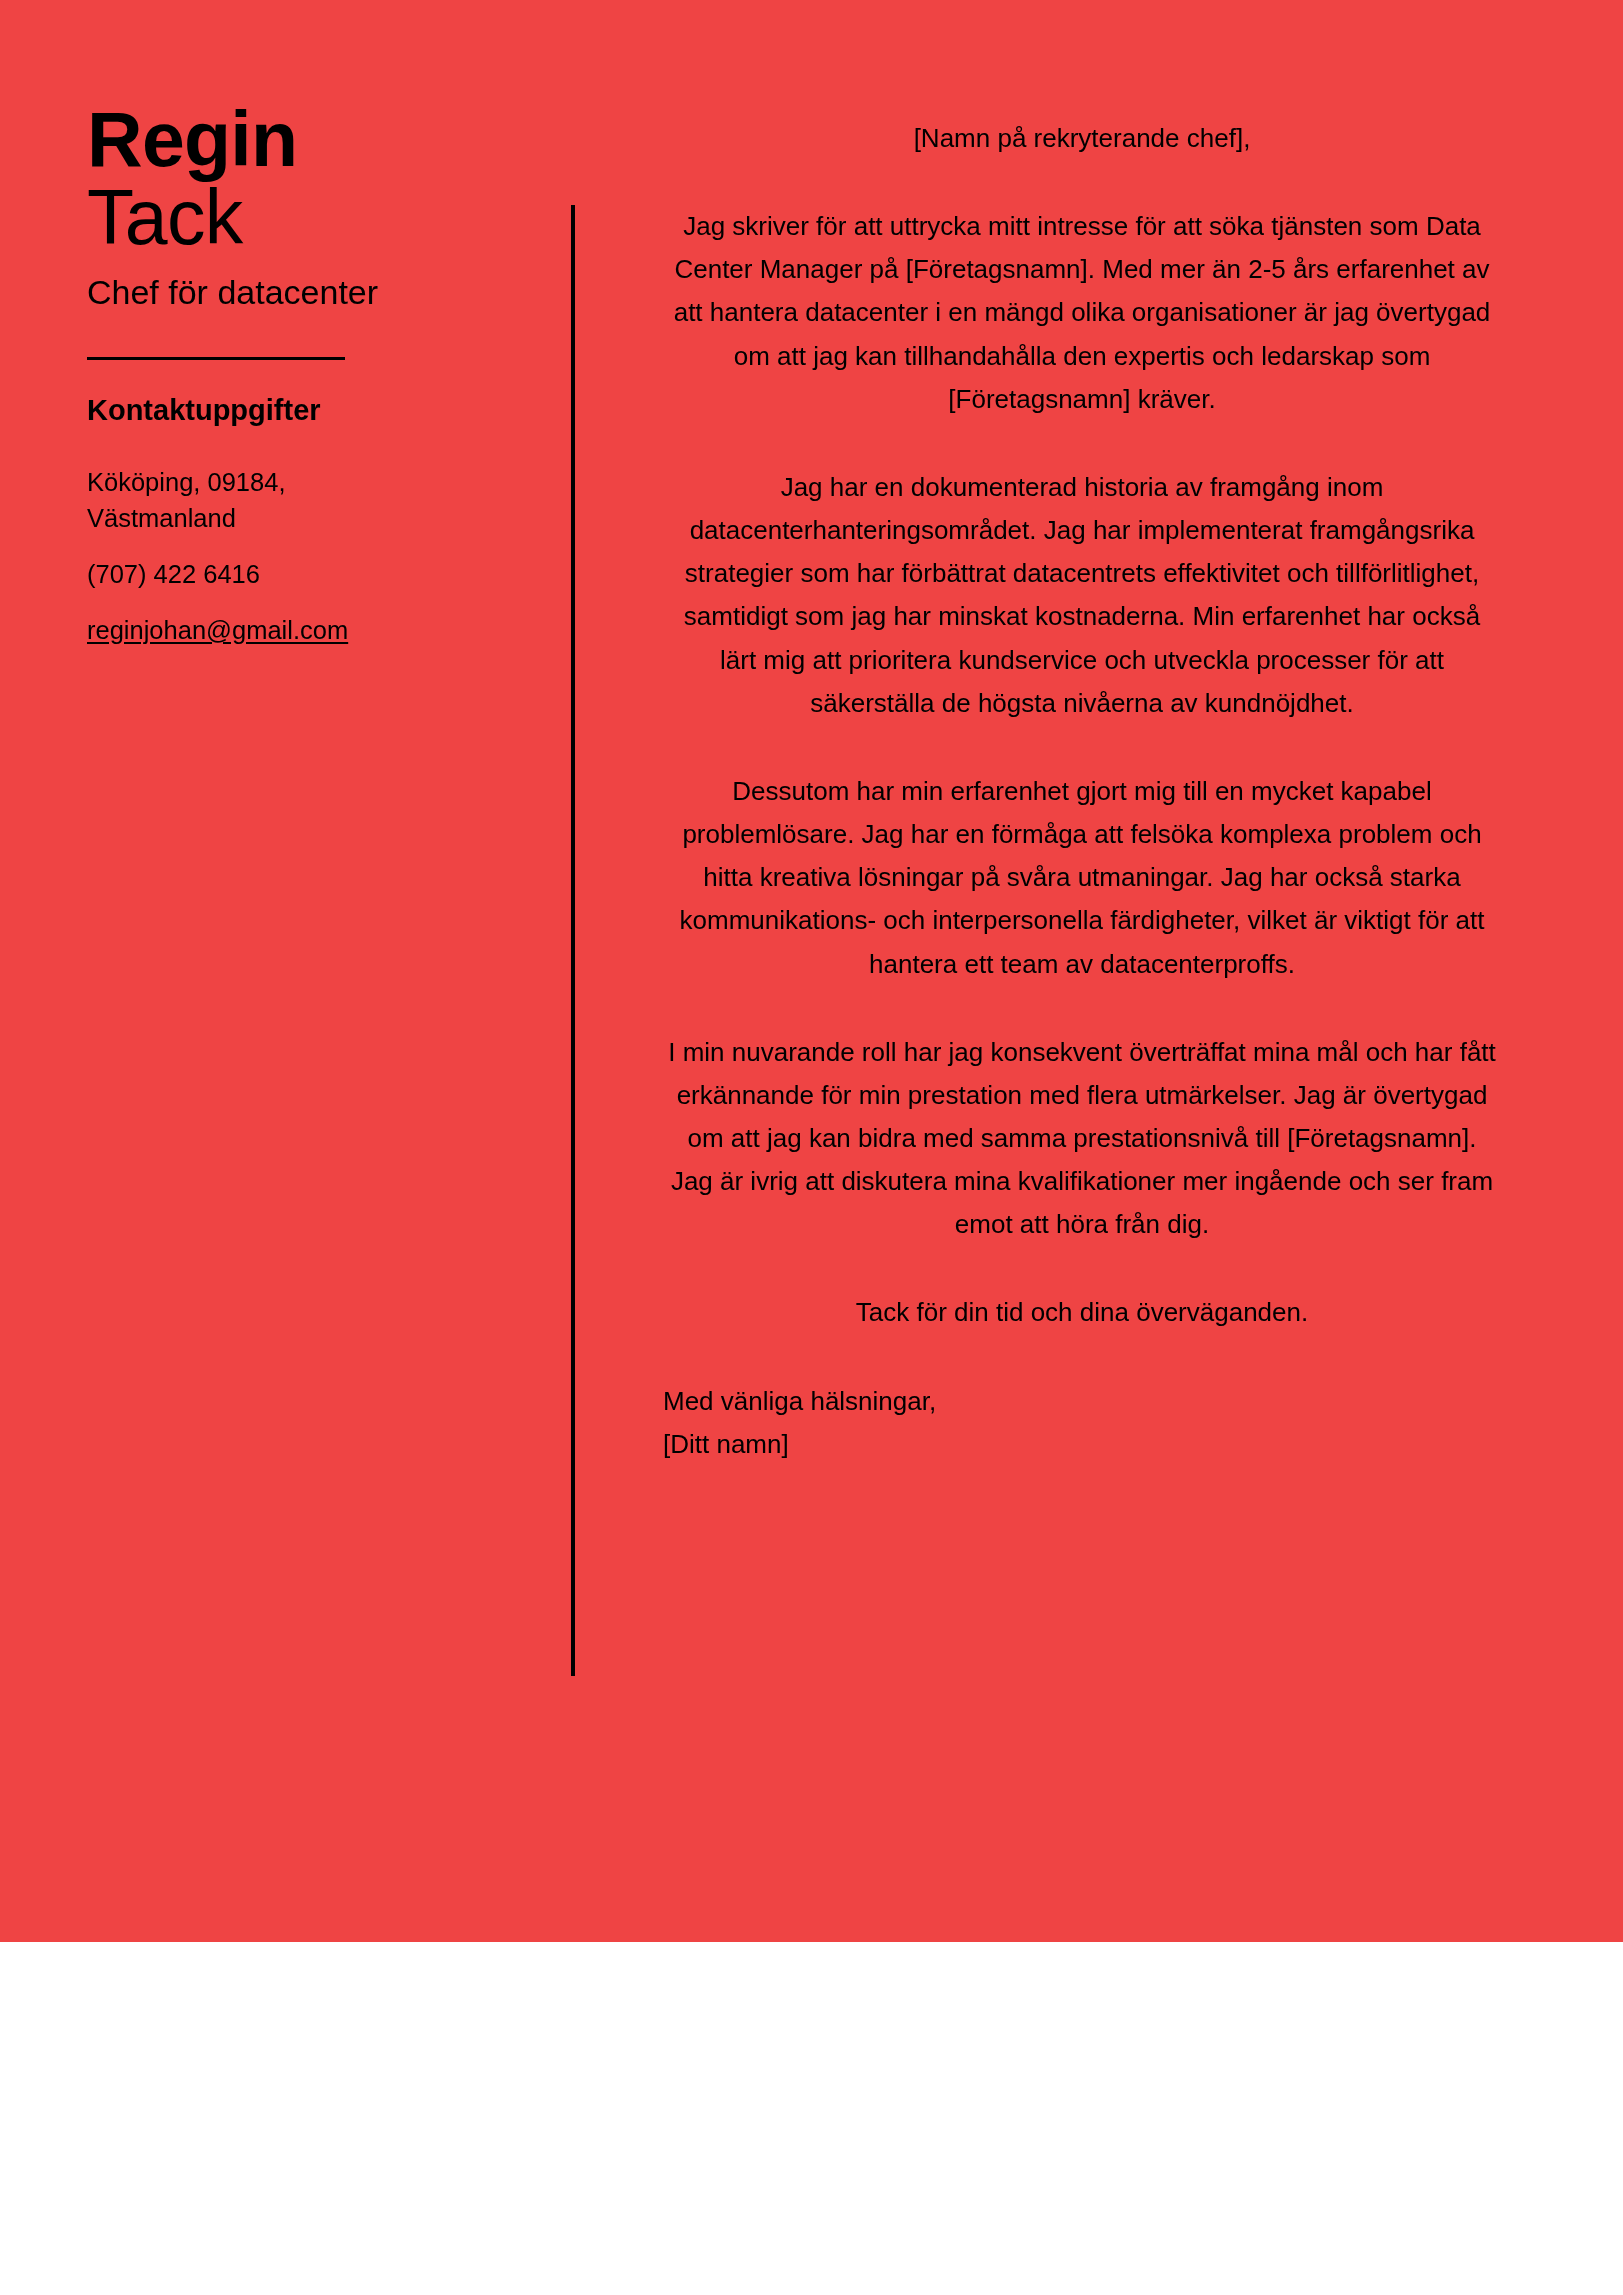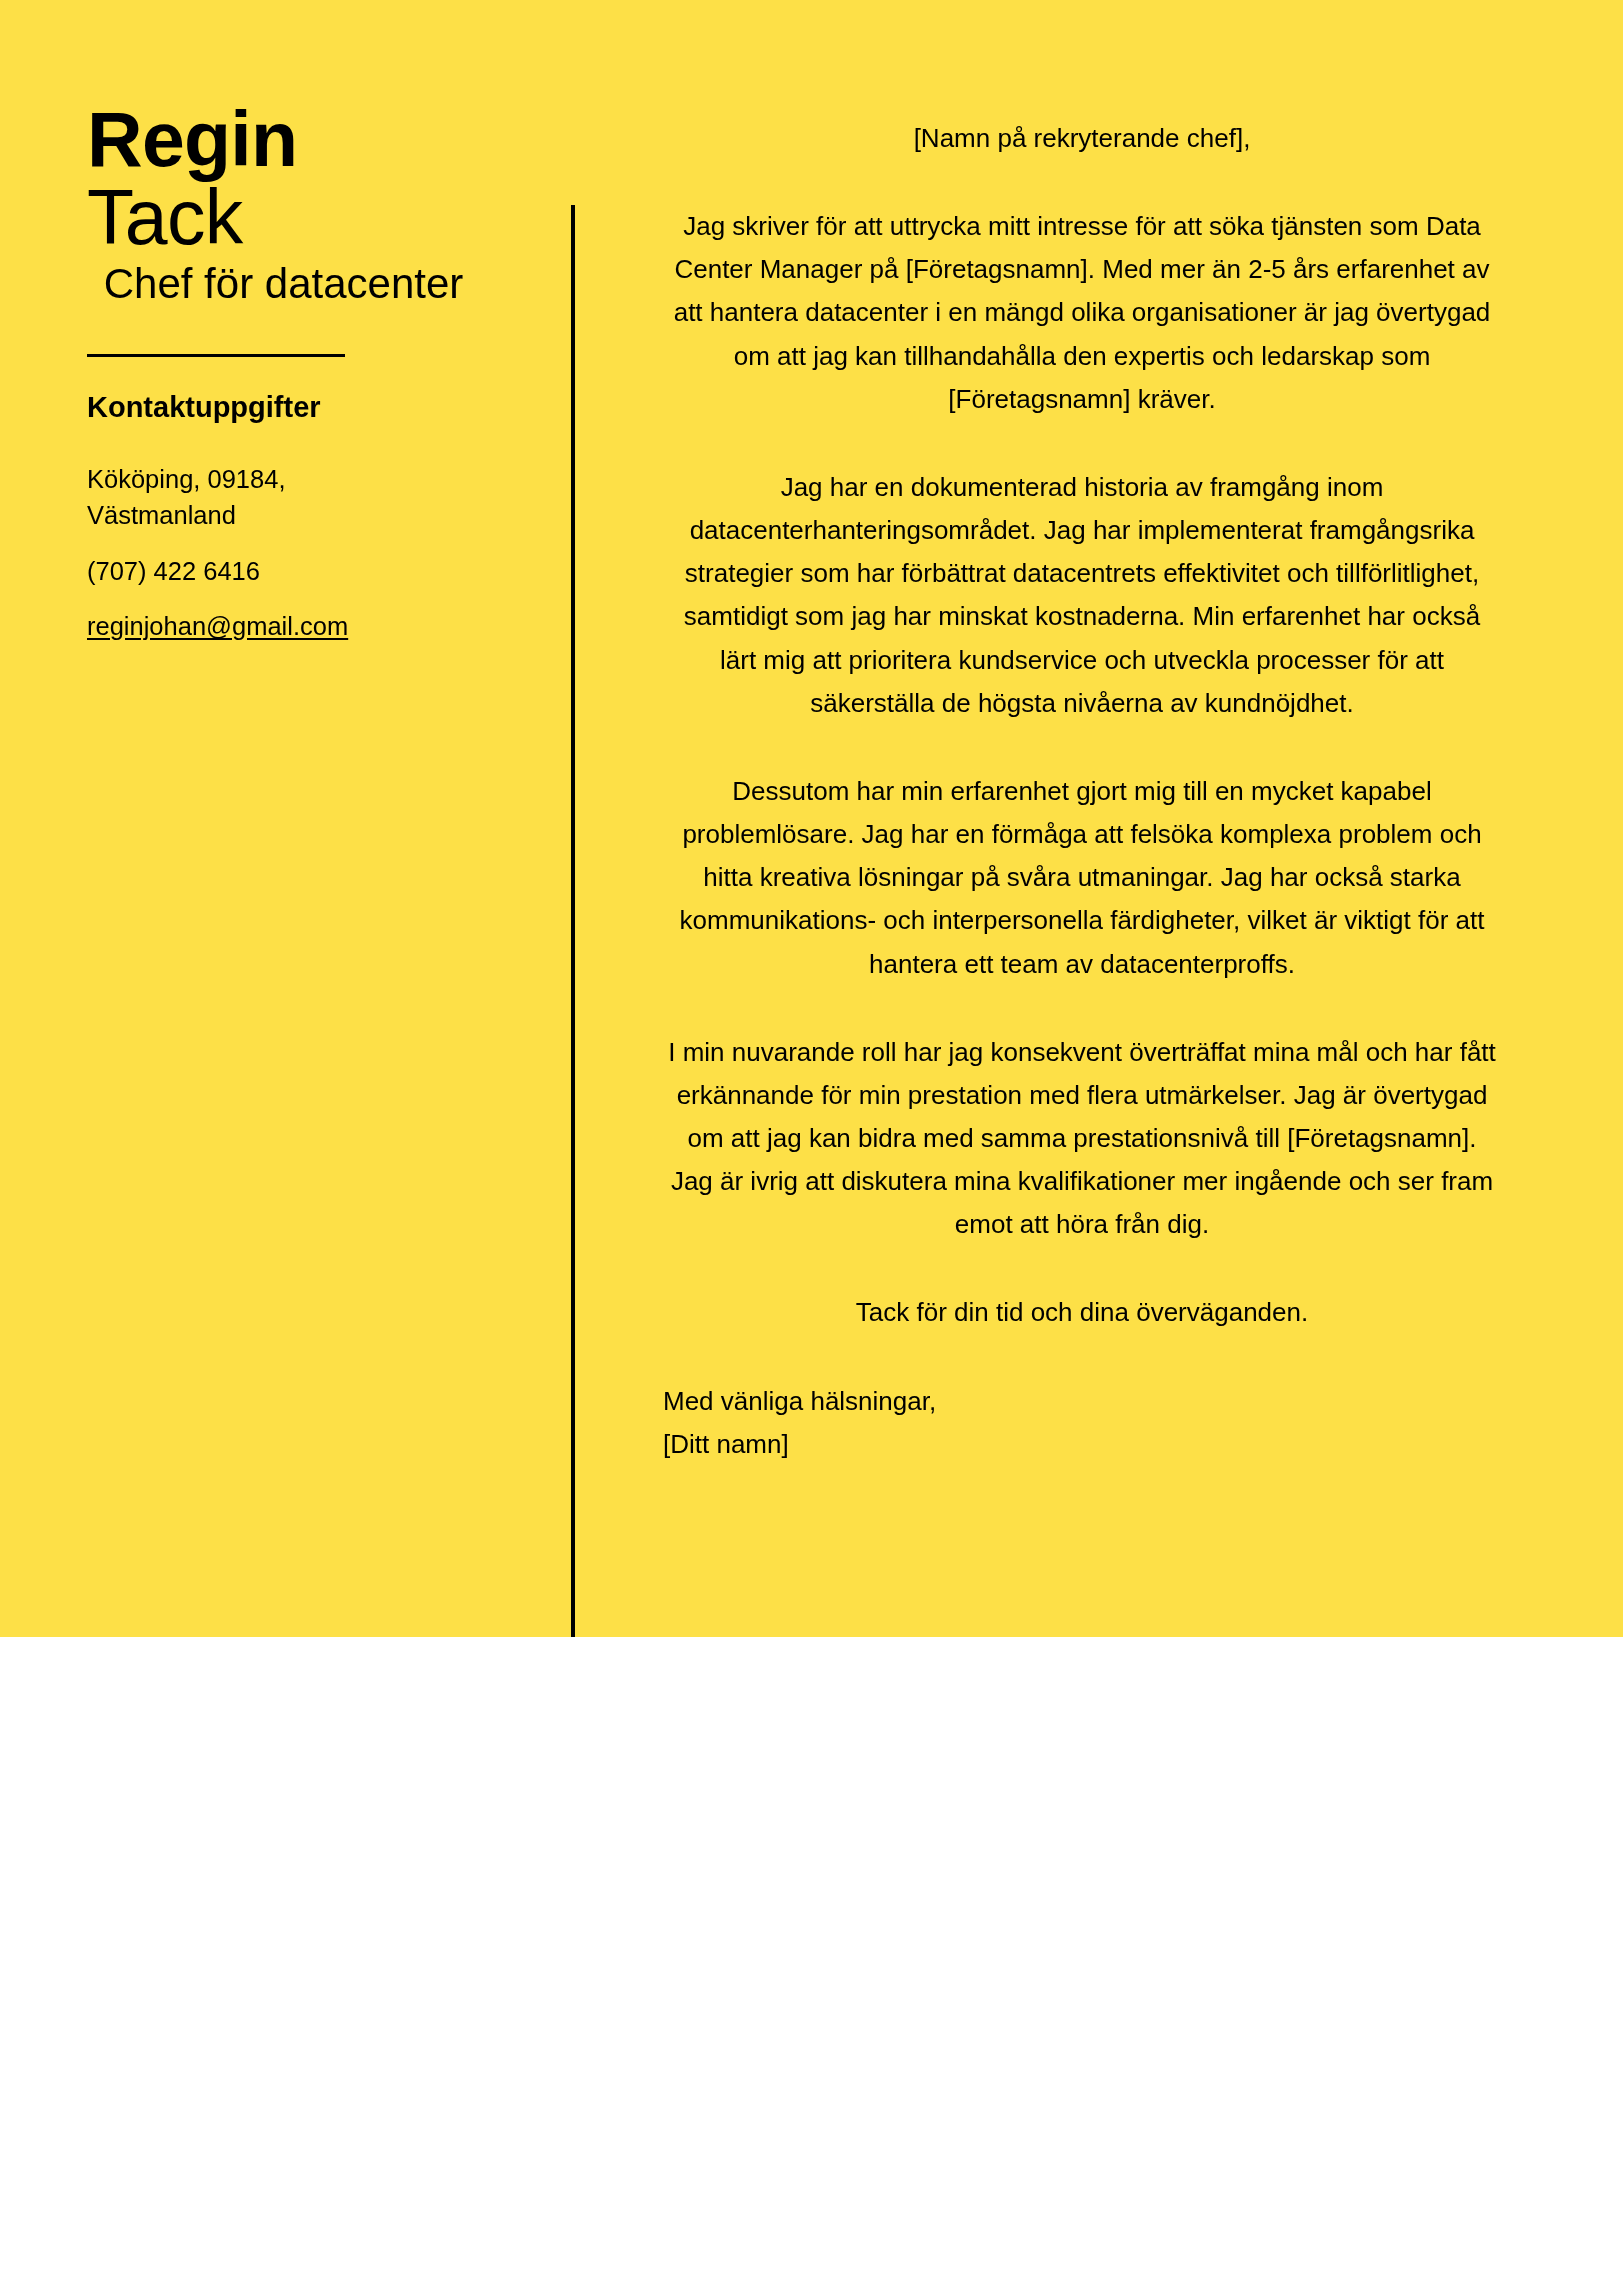--- a/index.html
+++ b/index.html
@@ -5,22 +5,22 @@
 <style>
   html, body {
     margin: 0;
     padding: 0;
     background: #ffffff;
   }
 
   .page {
     position: relative;
     width: 1623px;
-    height: 1637px;
-    background: #fde047;
+    height: 1942px;
+    background: #ef4444;
     font-family: "Liberation Sans", sans-serif;
     color: #000000;
     overflow: hidden;
     box-sizing: border-box;
   }
 
   
   .sidebar {
     position: absolute;
     left: 87px;
@@ -45,25 +45,25 @@
     display: block;
     font-size: 77px;
     font-weight: 300;
     line-height: 1.08;
     letter-spacing: -0.7px;
     white-space: nowrap;
     margin-top: -5.2px;
   }
 
   .job-title {
-    font-size: 42px;
+    font-size: 34px;
     font-weight: 400;
     line-height: 1.2;
+    margin-top: 13px;
     white-space: nowrap;
-    text-align: center;
   }
 
   .sidebar-rule {
     width: 258px;
     height: 3.3px;
     background: #000000;
     margin-top: 44px;
     margin-bottom: 0;
     border: 0;
   }

